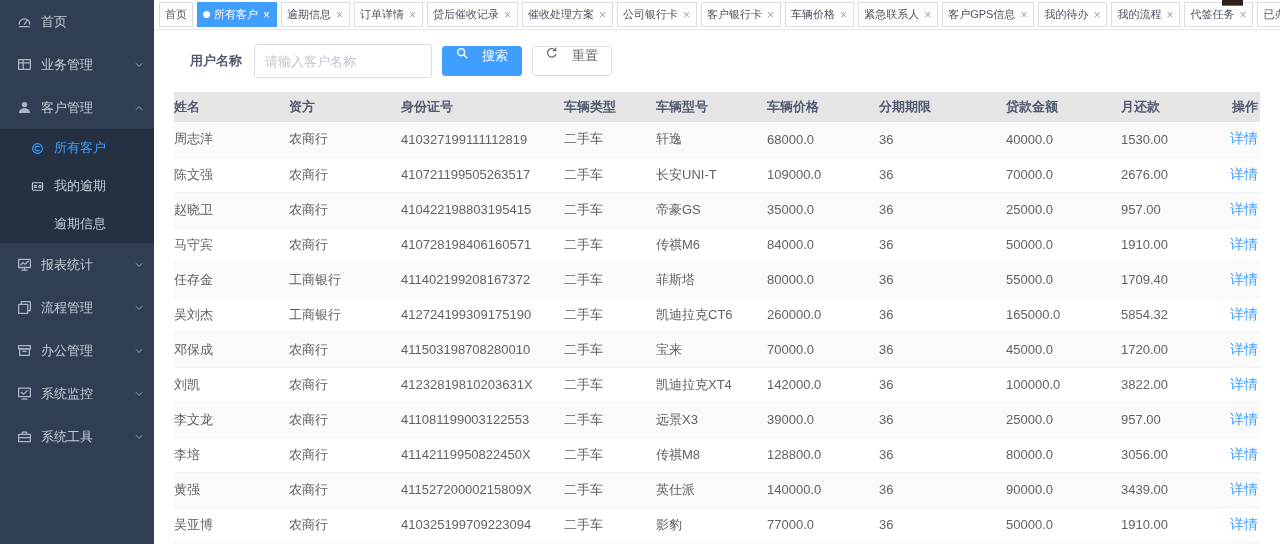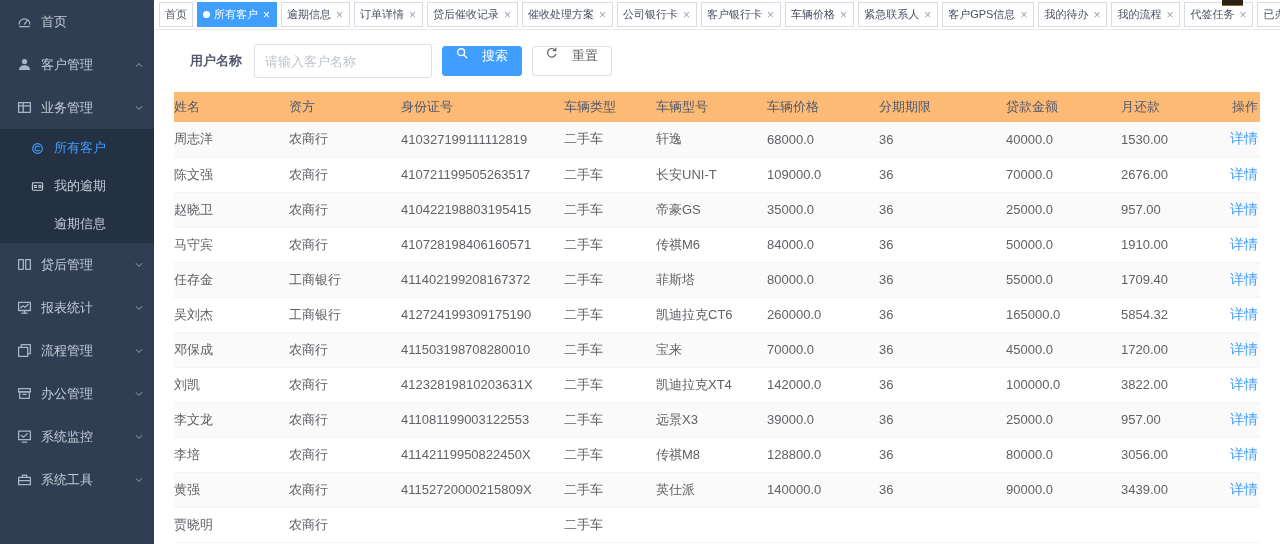--- a/index.html
+++ b/index.html
@@ -47,21 +47,21 @@
     padding:16px 10px;font-size:13px;color:#606266;outline:none;background:#fff}
   .s-input::placeholder{color:#c0c4cc}
   .btn{height:30px;display:inline-flex;align-items:flex-start;gap:14px;padding:0 13px;
     border:1px solid #dcdfe6;border-radius:3px;background:#fff;color:#606266;
     font-size:13px;cursor:pointer}
   .btn .icon{width:12px;height:12px}
   .btn-primary{background:#409eff;border-color:#409eff;color:#fff}
 
   
   table{border-collapse:collapse;table-layout:fixed;width:1086px;font-size:13px}
-  thead th{background:#fdba74;color:#515a6e;font-weight:normal;height:30px;
+  thead th{background:#e5e5e5;color:#515a6e;font-weight:bold;height:30px;
     text-align:left;padding:0 8px 0 0;white-space:nowrap;overflow:hidden}
   tbody td{height:35px;color:#606266;text-align:left;padding:0 8px 0 0;
     white-space:nowrap;overflow:hidden;border-bottom:1px solid #f2f3f5}
   tbody tr:nth-child(odd) td{background:#fafafa}
   th.col-last,td.col-last{text-align:right;padding-right:2px}
   .detail-link{color:#409eff;cursor:pointer;text-decoration:none;font-size:14px}
 </style>
 </head>
 <body>
 
@@ -72,44 +72,44 @@
           <svg viewBox="0 0 14 14" fill="none" stroke="currentColor" stroke-width="1.2" stroke-linecap="round" stroke-linejoin="round">
             <path d="M2 9.5a5 5 0 1 1 10 0"></path>
             <line x1="7" y1="9.5" x2="9.8" y2="5.8"></line>
             <line x1="2.5" y1="11.8" x2="11.5" y2="11.8"></line>
           </svg>
         </span>
         <span class="side-label">首页</span>
       </div>
       <div class="side-item">
         <span class="icon">
+          <svg viewBox="0 0 14 14" fill="none" stroke="currentColor" stroke-width="1.2" stroke-linecap="round" stroke-linejoin="round">
+            <rect x="1.5" y="2.5" width="11" height="9"></rect>
+            <line x1="1.5" y1="5.5" x2="12.5" y2="5.5"></line>
+            <line x1="5.8" y1="2.5" x2="5.8" y2="11.5"></line>
+          </svg>
+        </span>
+        <span class="side-label">业务管理</span>
+        <span class="icon chev">
+          <svg viewBox="0 0 14 14" fill="none" stroke="currentColor" stroke-width="1.2" stroke-linecap="round" stroke-linejoin="round">
+            <polyline points="3.2,5 7,9 10.8,5"></polyline>
+          </svg>
+        </span>
+      </div>
+      <div class="side-item">
+        <span class="icon">
           <svg viewBox="0 0 14 14">
             <circle cx="7" cy="4.3" r="2.5" fill="currentColor"></circle>
             <path d="M1.8 12.2c0-2.9 2.3-4.6 5.2-4.6s5.2 1.7 5.2 4.6z" fill="currentColor"></path>
           </svg>
         </span>
         <span class="side-label">客户管理</span>
         <span class="icon chev">
           <svg viewBox="0 0 14 14" fill="none" stroke="currentColor" stroke-width="1.2" stroke-linecap="round" stroke-linejoin="round">
             <polyline points="3.2,9 7,5 10.8,9"></polyline>
-          </svg>
-        </span>
-      </div>
-      <div class="side-item">
-        <span class="icon">
-          <svg viewBox="0 0 14 14" fill="none" stroke="currentColor" stroke-width="1.2" stroke-linecap="round" stroke-linejoin="round">
-            <rect x="1.5" y="2.5" width="11" height="9"></rect>
-            <line x1="1.5" y1="5.5" x2="12.5" y2="5.5"></line>
-            <line x1="5.8" y1="2.5" x2="5.8" y2="11.5"></line>
-          </svg>
-        </span>
-        <span class="side-label">业务管理</span>
-        <span class="icon chev">
-          <svg viewBox="0 0 14 14" fill="none" stroke="currentColor" stroke-width="1.2" stroke-linecap="round" stroke-linejoin="round">
-            <polyline points="3.2,5 7,9 10.8,5"></polyline>
           </svg>
         </span>
       </div>
       <div class="submenu">
         <div class="sub-item active">
           <span class="icon">
             <svg viewBox="0 0 14 14" fill="none" stroke="currentColor" stroke-width="1.2" stroke-linecap="round" stroke-linejoin="round">
               <circle cx="7" cy="7" r="5.2"></circle>
               <path d="M9 5.3a2.6 2.6 0 1 0 0 3.4"></path>
             </svg>
@@ -124,34 +124,20 @@
               <line x1="3.5" y1="8" x2="6" y2="8"></line>
               <circle cx="9.6" cy="7" r="1.3"></circle>
             </svg>
           </span>
           <span>我的逾期</span>
         </div>
         <div class="sub-item">
           <span class="icon"></span>
           <span>逾期信息</span>
         </div>
-      </div>
-      <div class="side-item">
-        <span class="icon">
-          <svg viewBox="0 0 14 14" fill="none" stroke="currentColor" stroke-width="1.2" stroke-linecap="round" stroke-linejoin="round">
-            <rect x="1.5" y="2.5" width="4.4" height="9"></rect>
-            <rect x="8.1" y="2.5" width="4.4" height="9"></rect>
-          </svg>
-        </span>
-        <span class="side-label">贷后管理</span>
-        <span class="icon chev">
-          <svg viewBox="0 0 14 14" fill="none" stroke="currentColor" stroke-width="1.2" stroke-linecap="round" stroke-linejoin="round">
-            <polyline points="3.2,5 7,9 10.8,5"></polyline>
-          </svg>
-        </span>
       </div>
       <div class="side-item">
         <span class="icon">
           <svg viewBox="0 0 14 14" fill="none" stroke="currentColor" stroke-width="1.2" stroke-linecap="round" stroke-linejoin="round">
             <rect x="1.5" y="2.2" width="11" height="7.6"></rect>
             <line x1="7" y1="9.8" x2="7" y2="12"></line>
             <line x1="4.6" y1="12.3" x2="9.4" y2="12.3"></line>
             <polyline points="3.5,7.3 5.5,5.3 7.5,6.8 10.5,3.9"></polyline>
           </svg>
         </span>
@@ -465,20 +451,32 @@
               <td>41152720000215809X</td>
               <td>二手车</td>
               <td>英仕派</td>
               <td>140000.0</td>
               <td>36</td>
               <td>90000.0</td>
               <td>3439.00</td>
               <td class="col-last"><a class="detail-link">详情</a></td>
             </tr>
             <tr>
+              <td>吴亚博</td>
+              <td>农商行</td>
+              <td>410325199709223094</td>
+              <td>二手车</td>
+              <td>影豹</td>
+              <td>77000.0</td>
+              <td>36</td>
+              <td>50000.0</td>
+              <td>1910.00</td>
+              <td class="col-last"><a class="detail-link">详情</a></td>
+            </tr>
+            <tr>
               <td>贾晓明</td>
               <td>农商行</td>
               <td></td>
               <td>二手车</td>
               <td></td>
               <td></td>
               <td></td>
               <td></td>
               <td></td>
               <td class="col-last"></td>

